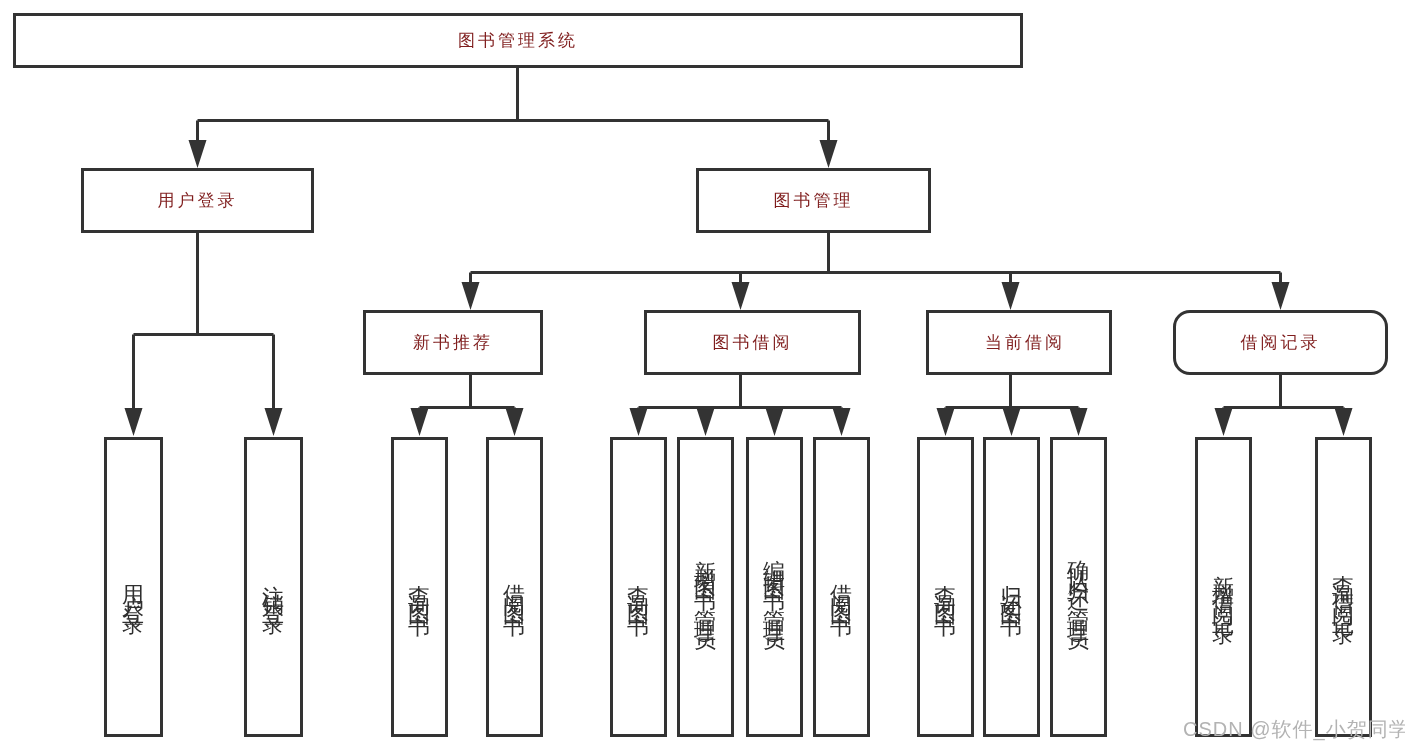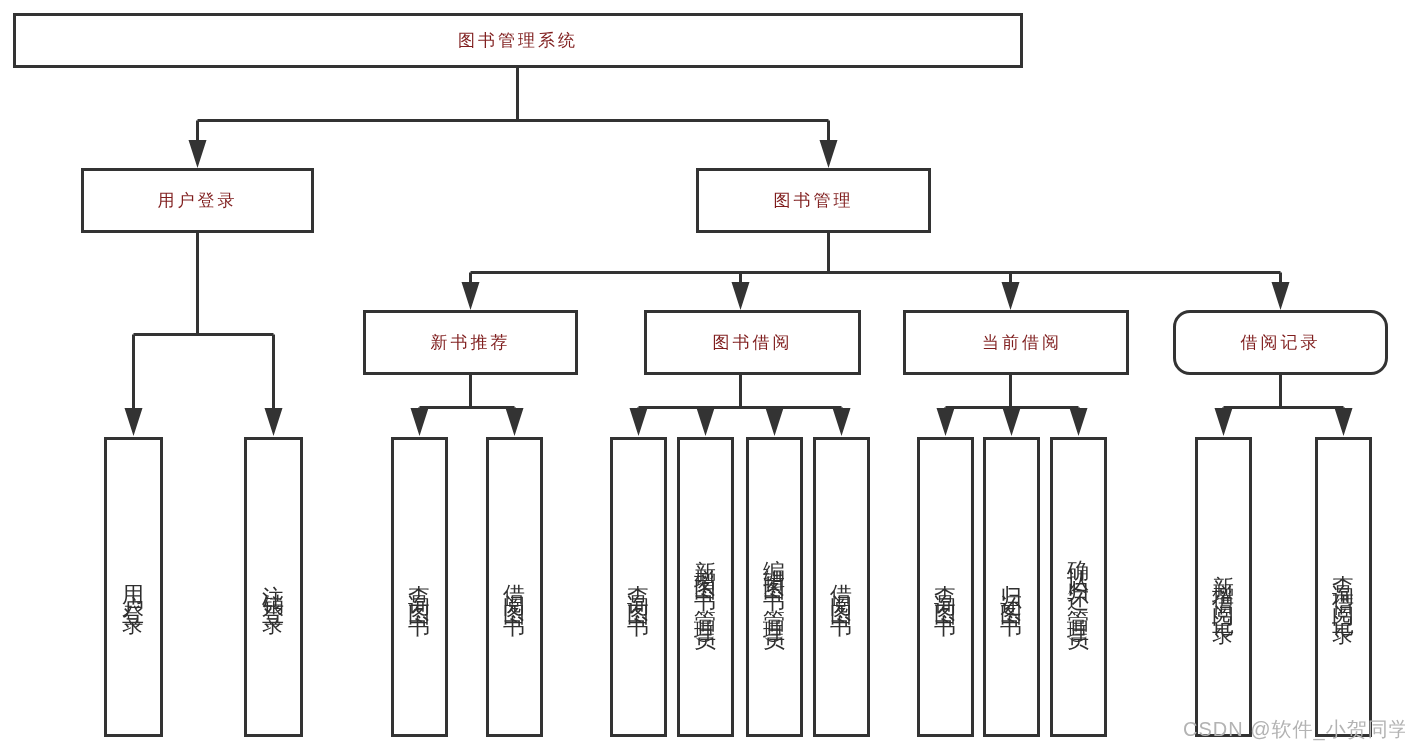--- a/index.html
+++ b/index.html
@@ -55,27 +55,27 @@
     <span class="hlabel">图书管理系统</span>
   </div>
 
   <div class="box" style="left:81px;top:168px;width:233px;height:65px;">
     <span class="hlabel">用户登录</span>
   </div>
   <div class="box" style="left:689px;top:168px;width:235px;height:65px;margin-left:7px;">
     <span class="hlabel">图书管理</span>
   </div>
 
-  <div class="box" style="left:363px;top:310px;width:215px;height:65px;">
+  <div class="box" style="left:363px;top:310px;width:180px;height:65px;">
     <span class="hlabel">新书推荐</span>
   </div>
   <div class="box" style="left:644px;top:310px;width:217px;height:65px;">
     <span class="hlabel">图书借阅</span>
   </div>
-  <div class="box" style="left:903px;top:310px;width:226px;height:65px;padding-left:12px;">
+  <div class="box" style="left:926px;top:310px;width:186px;height:65px;padding-left:12px;">
     <span class="hlabel">当前借阅</span>
   </div>
   <div class="box" style="left:1173px;top:310px;width:215px;height:65px;border-radius:17px;">
     <span class="hlabel">借阅记录</span>
   </div>
 
   <div class="box" style="left:104px;top:437px;width:59px;height:300px;">
     <span class="vlabel">用户登录</span>
   </div>
   <div class="box" style="left:244px;top:437px;width:59px;height:300px;">

